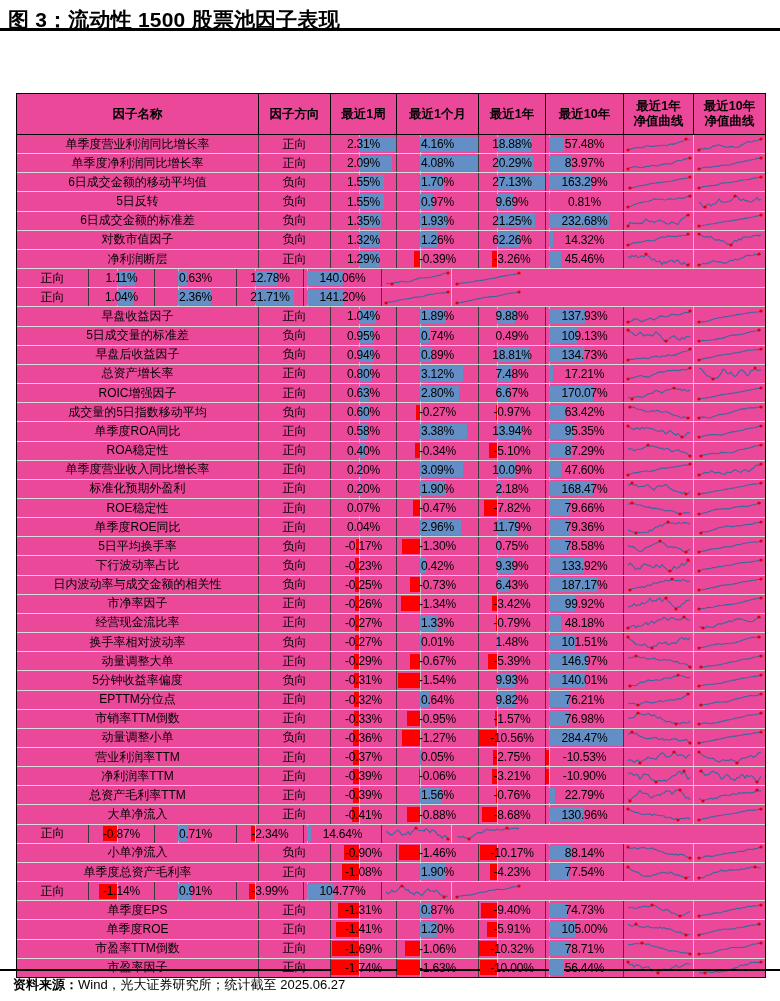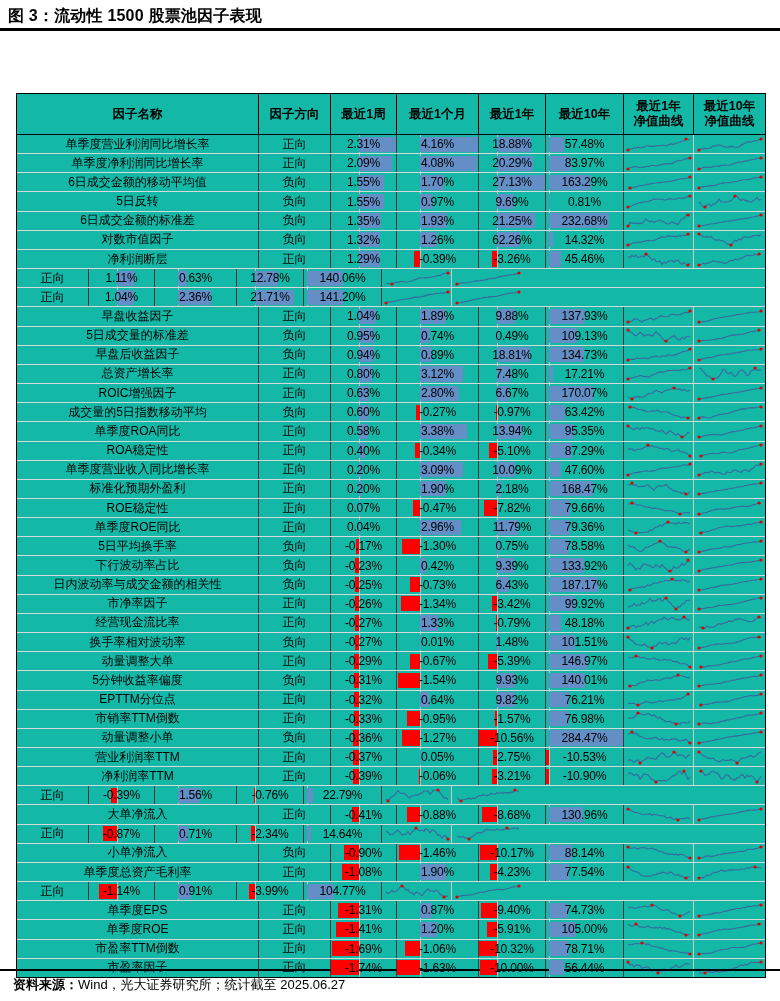--- a/index.html
+++ b/index.html
@@ -1,24 +1,24 @@
 <!DOCTYPE html>
 <html><head>
 <meta charset="utf-8">
 <style>
   html,body{margin:0;padding:0;background:#fff;width:780px;height:1001px;overflow:hidden;
     font-family:"Liberation Sans","DejaVu Sans",sans-serif;color:#000;}
   #stage{position:relative;width:780px;height:1001px;background:#fff;}
-  .title{position:absolute;top:6px;left:8px;font-size:16px;font-weight:bold;letter-spacing:0.2px;}
+  .title{position:absolute;top:6px;left:8px;font-size:21px;font-weight:bold;letter-spacing:0.2px;}
   .title-rule{position:absolute;top:28px;left:0;width:780px;height:3px;background:#000;}
   .footer-rule{position:absolute;top:969px;left:0;width:780px;height:1.5px;background:#000;}
   .source{position:absolute;top:976px;left:13px;font-size:13px;}
   .source .lbl{font-weight:bold;}
 
-  .factor-table{position:absolute;top:93px;left:16px;width:748px;border:1.5px solid #000;background:#14b8a6;}
+  .factor-table{position:absolute;top:93px;left:16px;width:748px;border:1.5px solid #000;background:#ec4899;}
   .thead{display:flex;height:40px;border-bottom:1px solid #000;}
   .th{flex:none;box-sizing:border-box;border-right:1px solid #000;display:flex;flex-direction:column;
       align-items:center;justify-content:center;font-weight:bold;font-size:12.5px;line-height:1.2;text-align:center;}
   .th:last-child{border-right:none;}
   .tbody{display:block;}
   .tr{display:flex;height:18.16px;border-bottom:1px solid #d9d9d9;}
   .tr:last-child{border-bottom:none;}
   .td{flex:none;box-sizing:border-box;border-right:1px solid #3a3a3a;display:flex;align-items:center;
       justify-content:center;font-size:12px;overflow:hidden;position:relative;}
   .td:last-child{border-right:none;}
@@ -1353,20 +1353,21 @@
           </div>
     <div class="td spark c7">
             <svg viewBox="0 0 66 15" width="66" height="15" class="sline">
               <polyline points="2.0,2.7 4.0,2.0 6.0,3.6 8.0,6.6 10.0,5.6 12.0,5.7 14.0,3.0 16.0,2.1 18.0,3.6 20.0,3.8 22.0,5.8 24.0,9.7 26.0,9.8 28.0,6.6 30.0,5.6 32.0,7.1 34.0,9.9 36.0,10.3 38.0,11.5 40.0,8.5 42.0,8.7 44.0,5.9 46.0,5.8 48.0,9.1 50.0,6.0 52.0,7.9 54.0,6.6 56.0,7.6 58.0,11.0 60.0,13.0 62.0,10.2 64.0,7.3" fill="none" stroke="#38699E" stroke-width="1.1"></polyline>
               <circle cx="4.0" cy="2.0" r="1.6" fill="#E00000"></circle>
               <circle cx="60.0" cy="13.0" r="1.6" fill="#E00000"></circle>
             </svg>
           </div>
   </div>
         <div class="tr">
+    <div class="td name c0">总资产毛利率TTM</div>
     <div class="td dir c1">正向</div>
     <div class="td val c2">
             <div class="axisline" style="left: 42.96%;"></div>
             <div class="bar" style="left: 33.33%; width: 9.63%; background: rgb(255, 0, 0);"></div>
             <span class="num">-0.39%</span>
           </div>
     <div class="td val c3">
             <div class="axisline" style="left: 28.15%;"></div>
             <div class="bar" style="left: 28.15%; width: 26.94%; background: rgb(99, 142, 198);"></div>
             <span class="num">1.56%</span>

